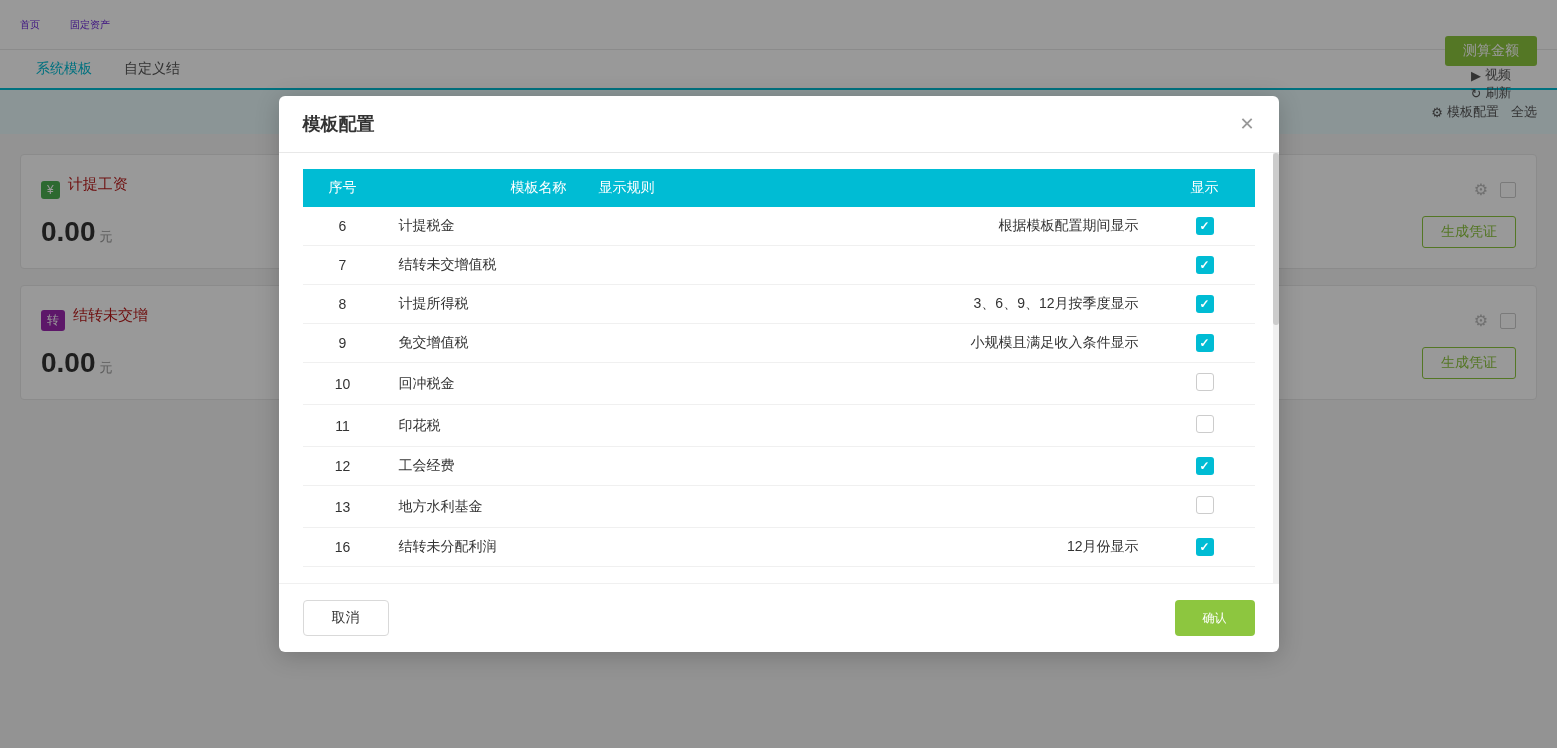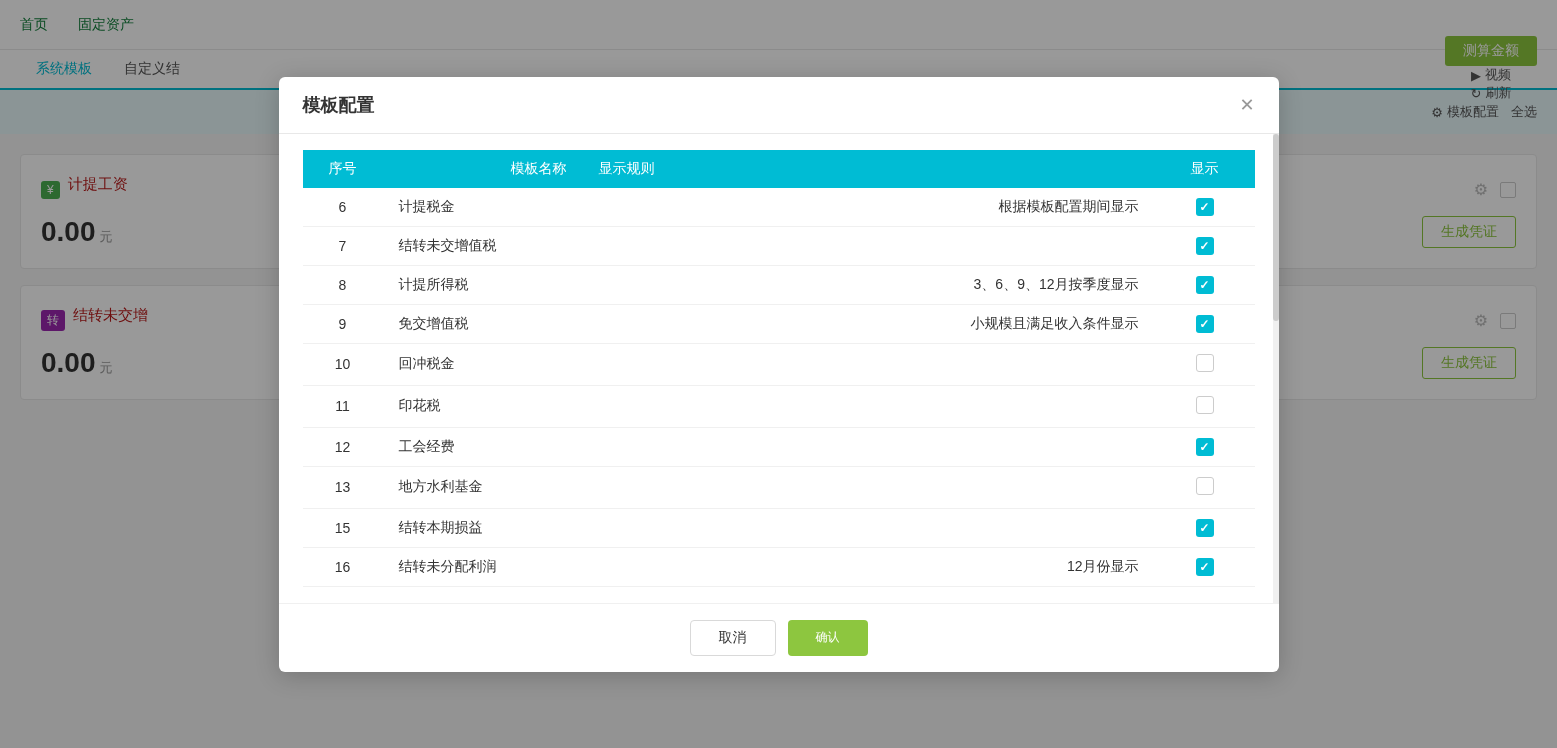--- a/index.html
+++ b/index.html
@@ -23,22 +23,22 @@
     .top-nav {
       background: #fff;
       height: 50px;
       display: flex;
       align-items: center;
       padding: 0 20px;
       border-bottom: 1px solid #e8e8e8;
       gap: 30px;
     }
     .nav-item {
-      color: #15803d;
-      font-size: 14px;
+      color: #6d28d9;
+      font-size: 10px;
       cursor: pointer;
     }
 
     .sub-nav {
       background: #fff;
       height: 40px;
       display: flex;
       align-items: center;
       padding: 0 20px;
       border-bottom: 2px solid #00bcd4;
@@ -162,21 +162,21 @@
       line-height: 1;
     }
     .dialog-body {
       flex: 1;
       overflow-y: auto;
       padding: 16px 24px;
     }
     .dialog-footer {
       padding: 16px 24px;
       display: flex;
-      justify-content: center;
+      justify-content: space-between;
       gap: 12px;
       border-top: 1px solid #f0f0f0;
     }
 
     
     .config-table {
       width: 100%;
       border-collapse: collapse;
     }
     .config-table th {
@@ -392,26 +392,20 @@
               <td class="rule-col"></td>
               <td><span class="checkbox-checked"></span></td>
             </tr>
             <tr>
               <td>13</td>
               <td class="name-col">地方水利基金</td>
               <td class="rule-col"></td>
               <td><span class="checkbox-unchecked"></span></td>
             </tr>
             <tr>
-              <td>15</td>
-              <td class="name-col">结转本期损益</td>
-              <td class="rule-col"></td>
-              <td><span class="checkbox-checked"></span></td>
-            </tr>
-            <tr>
               <td>16</td>
               <td class="name-col">结转未分配利润</td>
               <td class="rule-col">12月份显示</td>
               <td><span class="checkbox-checked"></span></td>
             </tr>
           </tbody>
       </table>
 
       <div style="position:absolute; right:0; top:0; bottom:0; width:6px; background:#f0f0f0;">
         <div style="position:absolute; right:0; top:0; width:6px; height:40%; background:#ccc; border-radius:3px;"></div>

